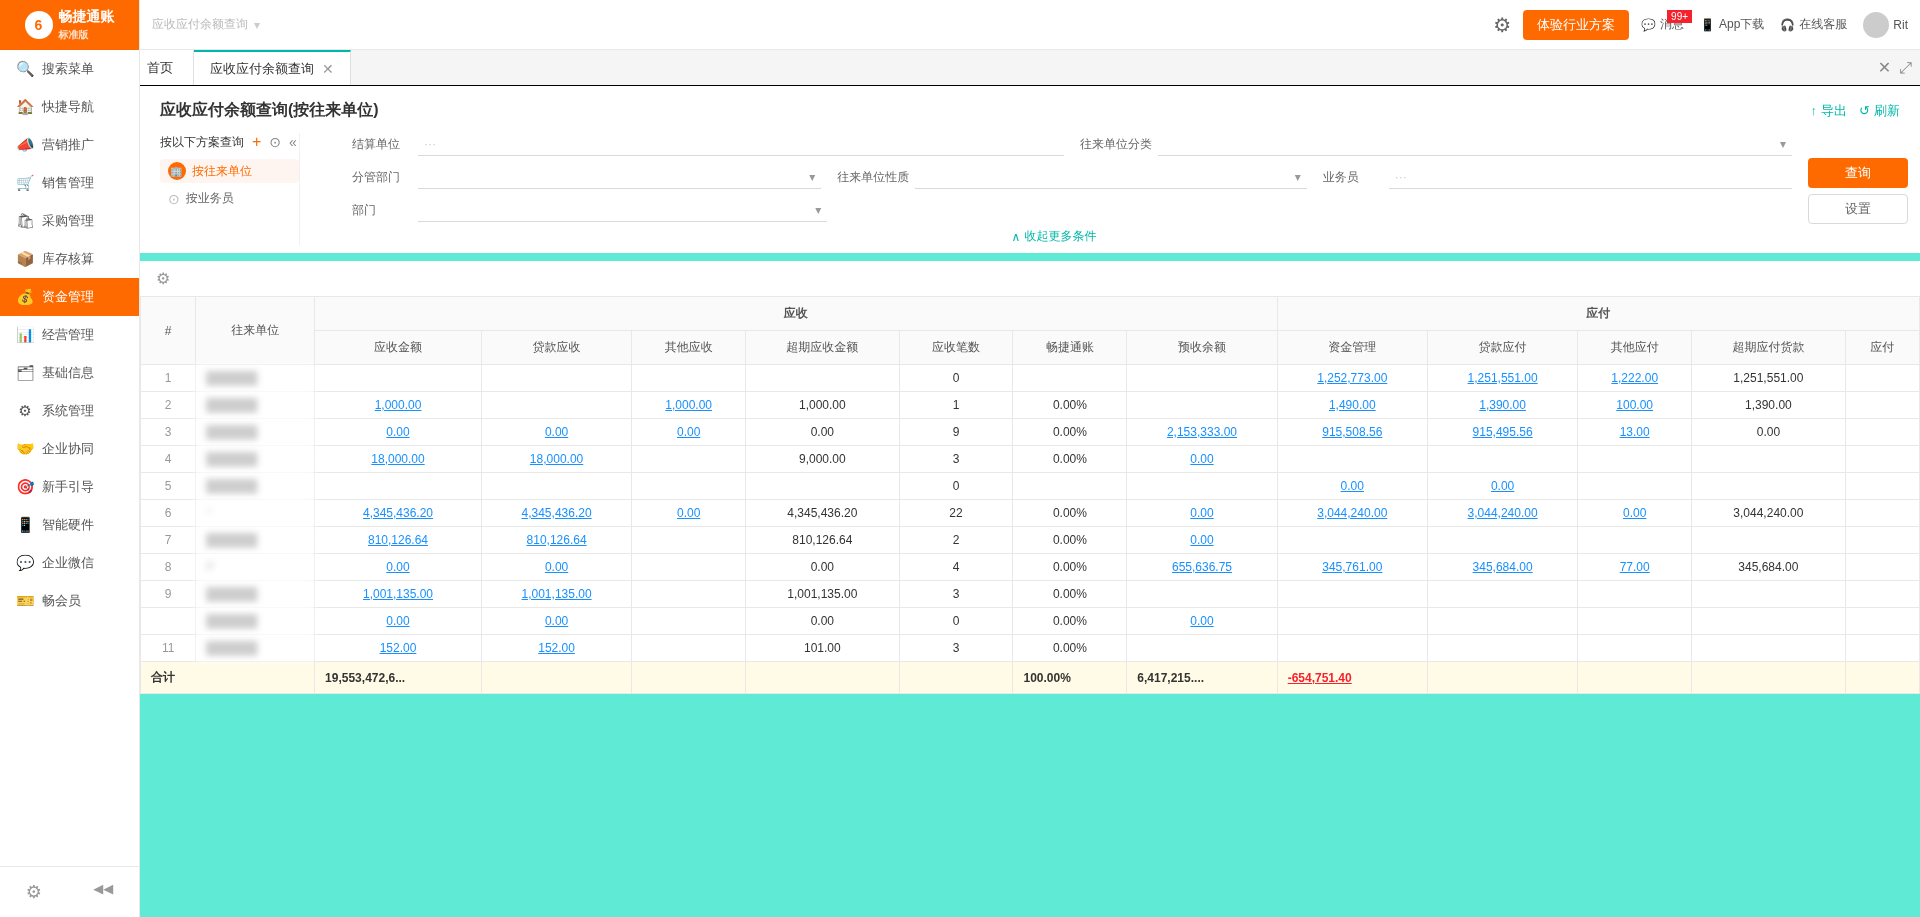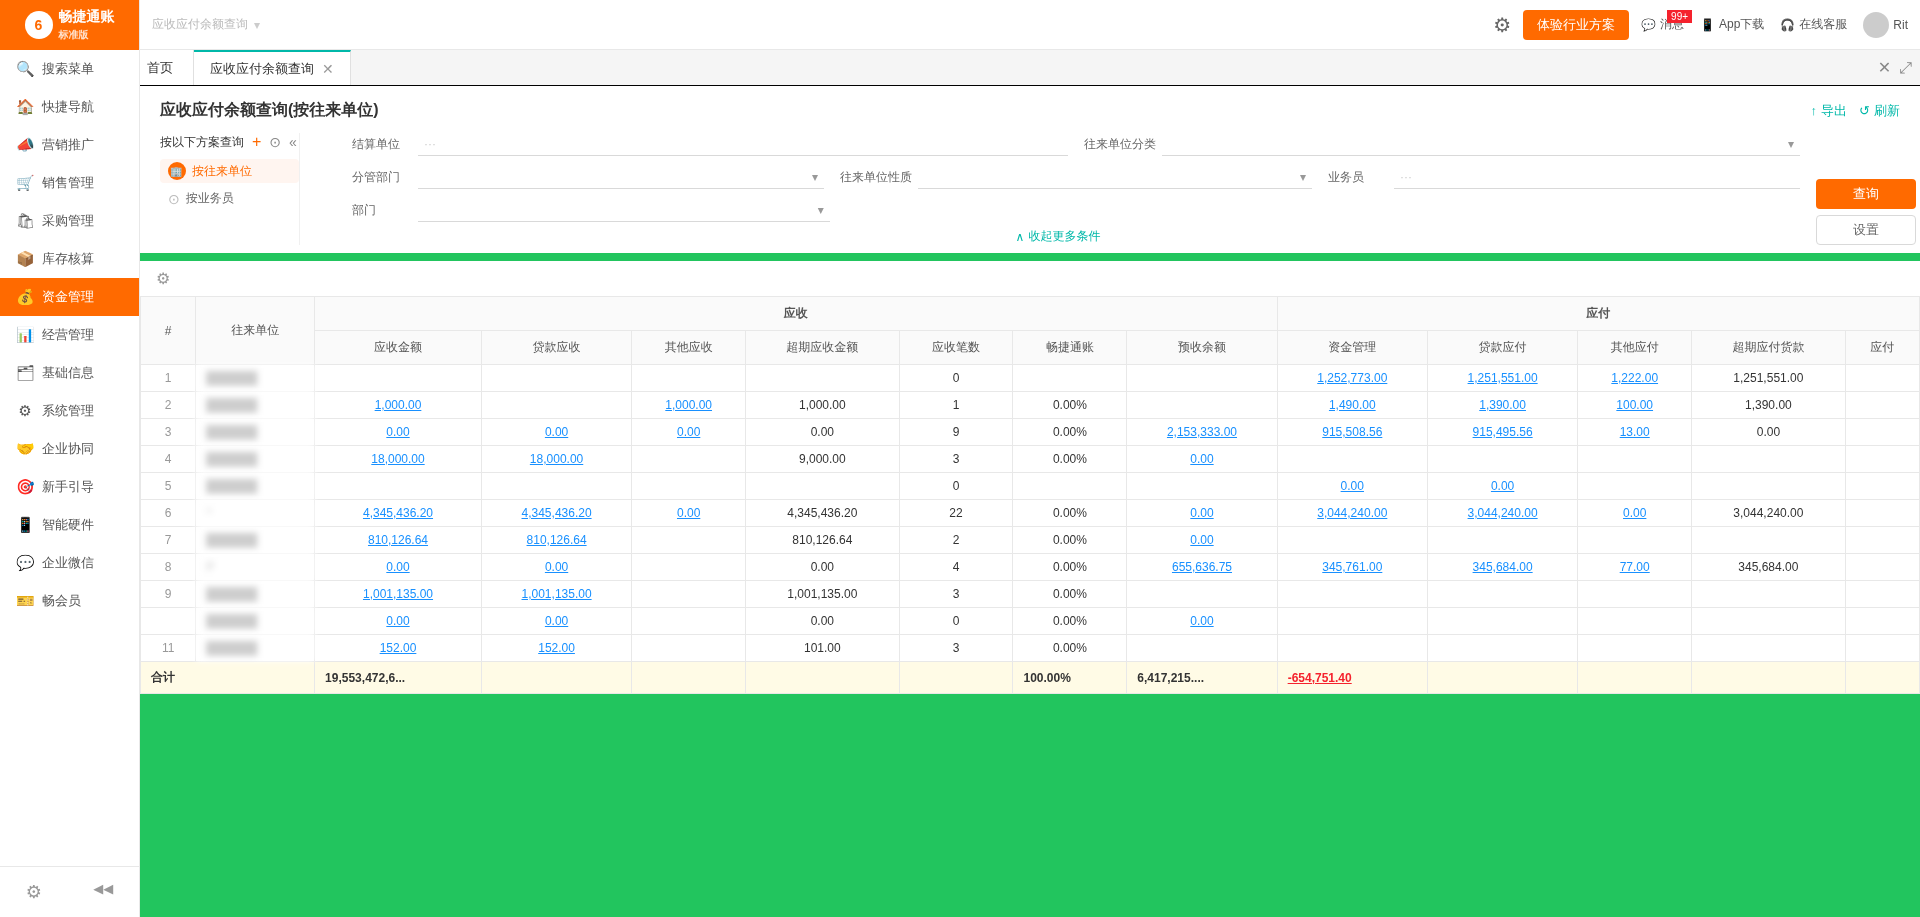--- a/index.html
+++ b/index.html
@@ -62,34 +62,34 @@
       color: #333; font-size: 13px; border-right: 1px solid #e0e0e0; border-top: 2px solid #00b8a9; cursor: pointer;
     }
     .tab-close { color: #999; font-size: 14px; cursor: pointer; }
     .tabbar-right { margin-left: auto; display: flex; align-items: center; padding-right: 8px; gap: 8px; }
     .tabbar-icon { font-size: 16px; color: #888; cursor: pointer; }
 
     
     .main-content {
       position: fixed; left: 140px; top: 86px; right: 0; bottom: 0; overflow: auto; background: #f0f2f5;
     }
-    .page-container { padding: 0; background: #22c55e; min-height: 100%; }
+    .page-container { padding: 0; background: #5eead4; min-height: 100%; }
 
     
     .page-header {
       background: #fff; padding: 14px 20px 0 20px; display: flex; align-items: center; justify-content: space-between;
       border-bottom: none;
     }
     .page-title { font-size: 16px; font-weight: bold; color: #333; }
     .page-header-actions { display: flex; align-items: center; gap: 12px; }
     .header-action-btn { display: flex; align-items: center; gap: 4px; color: #00b8a9; font-size: 13px; cursor: pointer; }
 
     
     .filter-area {
-      background: #fff; padding: 12px 4px 8px 20px; margin-bottom: 8px;
+      background: #fff; padding: 12px 12px 8px 20px; margin-bottom: 8px;
     }
     .filter-label { font-size: 12px; color: #333; margin-bottom: 8px; display: flex; align-items: center; gap: 8px; }
     .filter-label-add { color: #ff6a00; font-size: 16px; cursor: pointer; }
     .filter-label-settings { color: #888; font-size: 14px; cursor: pointer; }
     .filter-label-collapse { color: #888; font-size: 14px; cursor: pointer; }
     .filter-scheme-list { display: flex; flex-direction: column; gap: 4px; margin-bottom: 8px; }
     .filter-scheme-item { display: flex; align-items: center; gap: 6px; cursor: pointer; color: #ff6a00; font-size: 12px; padding: 3px 8px; }
     .filter-scheme-item.active { background: #fff5f0; border-radius: 4px; }
     .filter-scheme-icon { width: 18px; height: 18px; border-radius: 50%; background: #ff6a00; color: #fff; display: flex; align-items: center; justify-content: center; font-size: 10px; }
     .filter-scheme-item2 { display: flex; align-items: center; gap: 6px; cursor: pointer; color: #666; font-size: 12px; padding: 3px 8px; }
@@ -107,21 +107,21 @@
     .filter-field-input .arrow { color: #999; font-size: 12px; }
     .filter-btn-area { display: flex; justify-content: center; margin-top: 6px; }
     .filter-collapse-btn { color: #00b8a9; font-size: 12px; cursor: pointer; display: flex; align-items: center; gap: 4px; }
     .query-btn { background: #ff6a00; color: #fff; border: none; border-radius: 4px; padding: 6px 18px; font-size: 13px; cursor: pointer; font-family: inherit; }
     .settings-btn { background: #fff; color: #666; border: 1px solid #d9d9d9; border-radius: 4px; padding: 5px 18px; font-size: 13px; cursor: pointer; font-family: inherit; }
 
     
     .filter-layout { display: flex; gap: 0; }
     .filter-left { width: 140px; border-right: 1px solid #f0f0f0; }
     .filter-center { flex: 1; padding: 0 16px; }
-    .filter-right { width: 100px; display: flex; flex-direction: column; gap: 6px; justify-content: flex-end; padding-top: 4px; }
+    .filter-right { width: 100px; display: flex; flex-direction: column; gap: 6px; justify-content: center; padding-top: 4px; }
 
     
     .table-area { background: #fff; margin: 0 0 0 0; overflow: auto; }
     .table-toolbar { padding: 8px 16px; display: flex; align-items: center; }
     .settings-icon-btn { color: #999; font-size: 16px; cursor: pointer; }
     table { width: 100%; border-collapse: collapse; font-size: 12px; }
     thead tr th {
       background: #fafafa; border: 1px solid #e8e8e8; padding: 8px 10px;
       color: #555; font-weight: normal; text-align: center; white-space: nowrap;
     }

